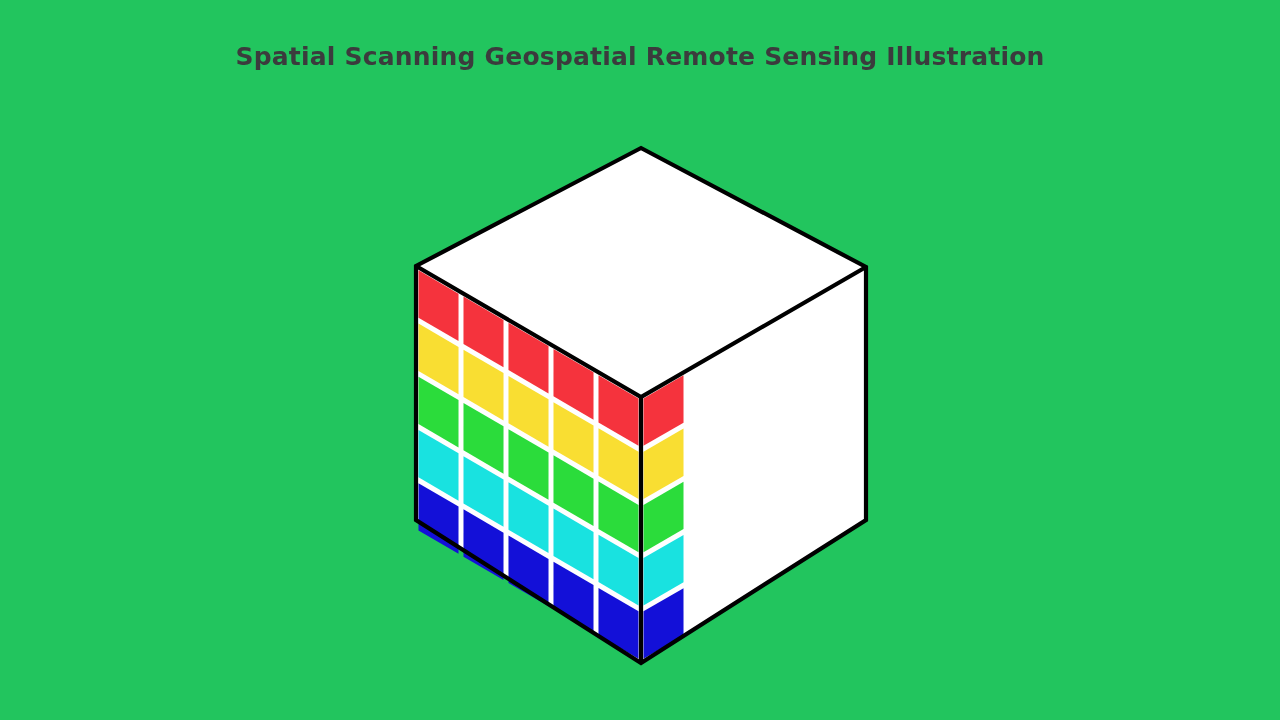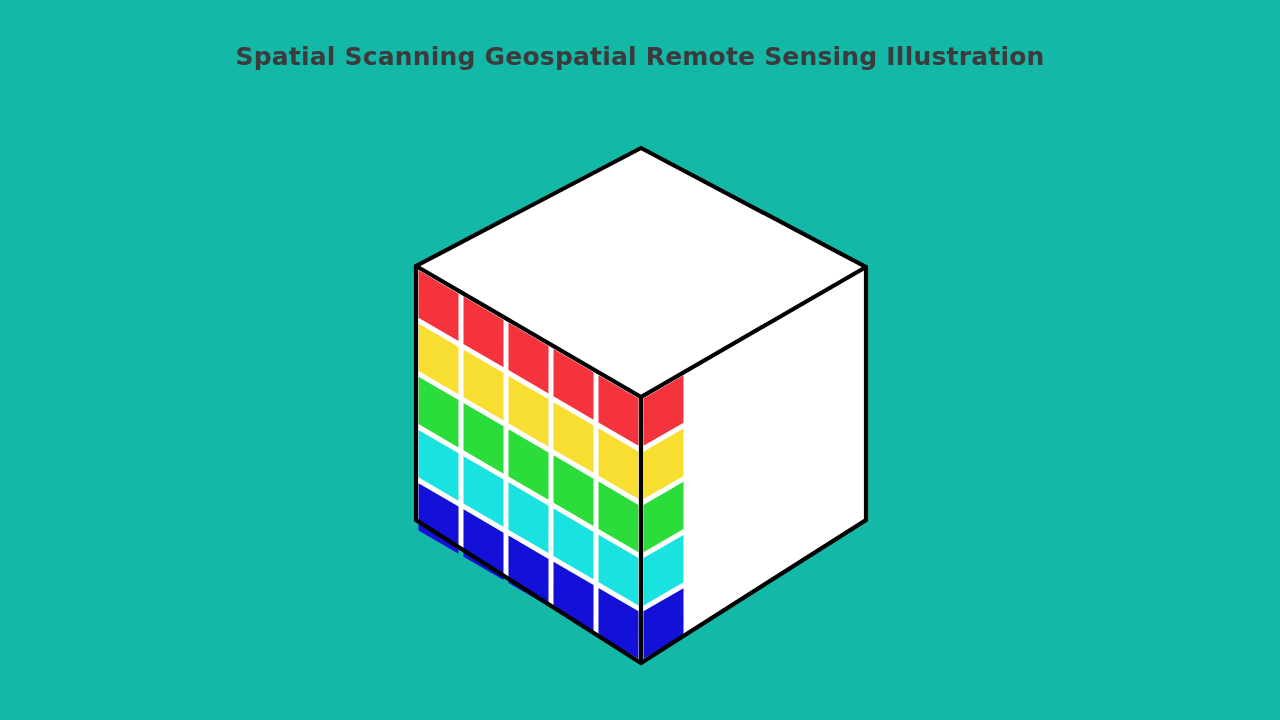--- a/index.html
+++ b/index.html
@@ -11,21 +11,21 @@
     width: 1280px;
     height: 720px;
     overflow: hidden;
     font-family: "DejaVu Sans", sans-serif;
     position: relative;
   }
   #page {
     position: relative;
     width: 1280px;
     height: 720px;
-    background: #14b8a6;
+    background: #22c55e;
   }
   #chart-title {
     position: absolute;
     left: 0;
     top: 42px;
     width: 1280px;
     text-align: center;
     font-family: "DejaVu Sans", sans-serif;
     font-size: 25px;
     font-weight: bold;

